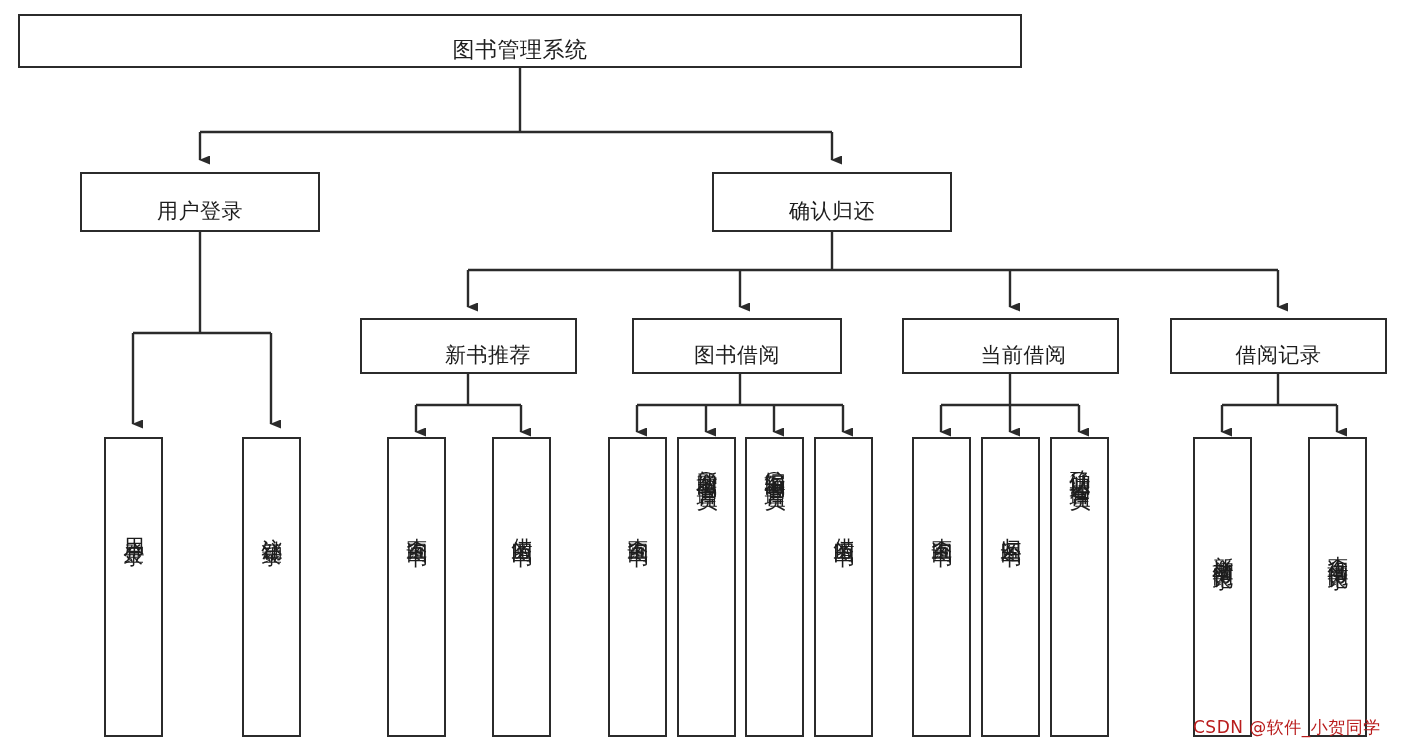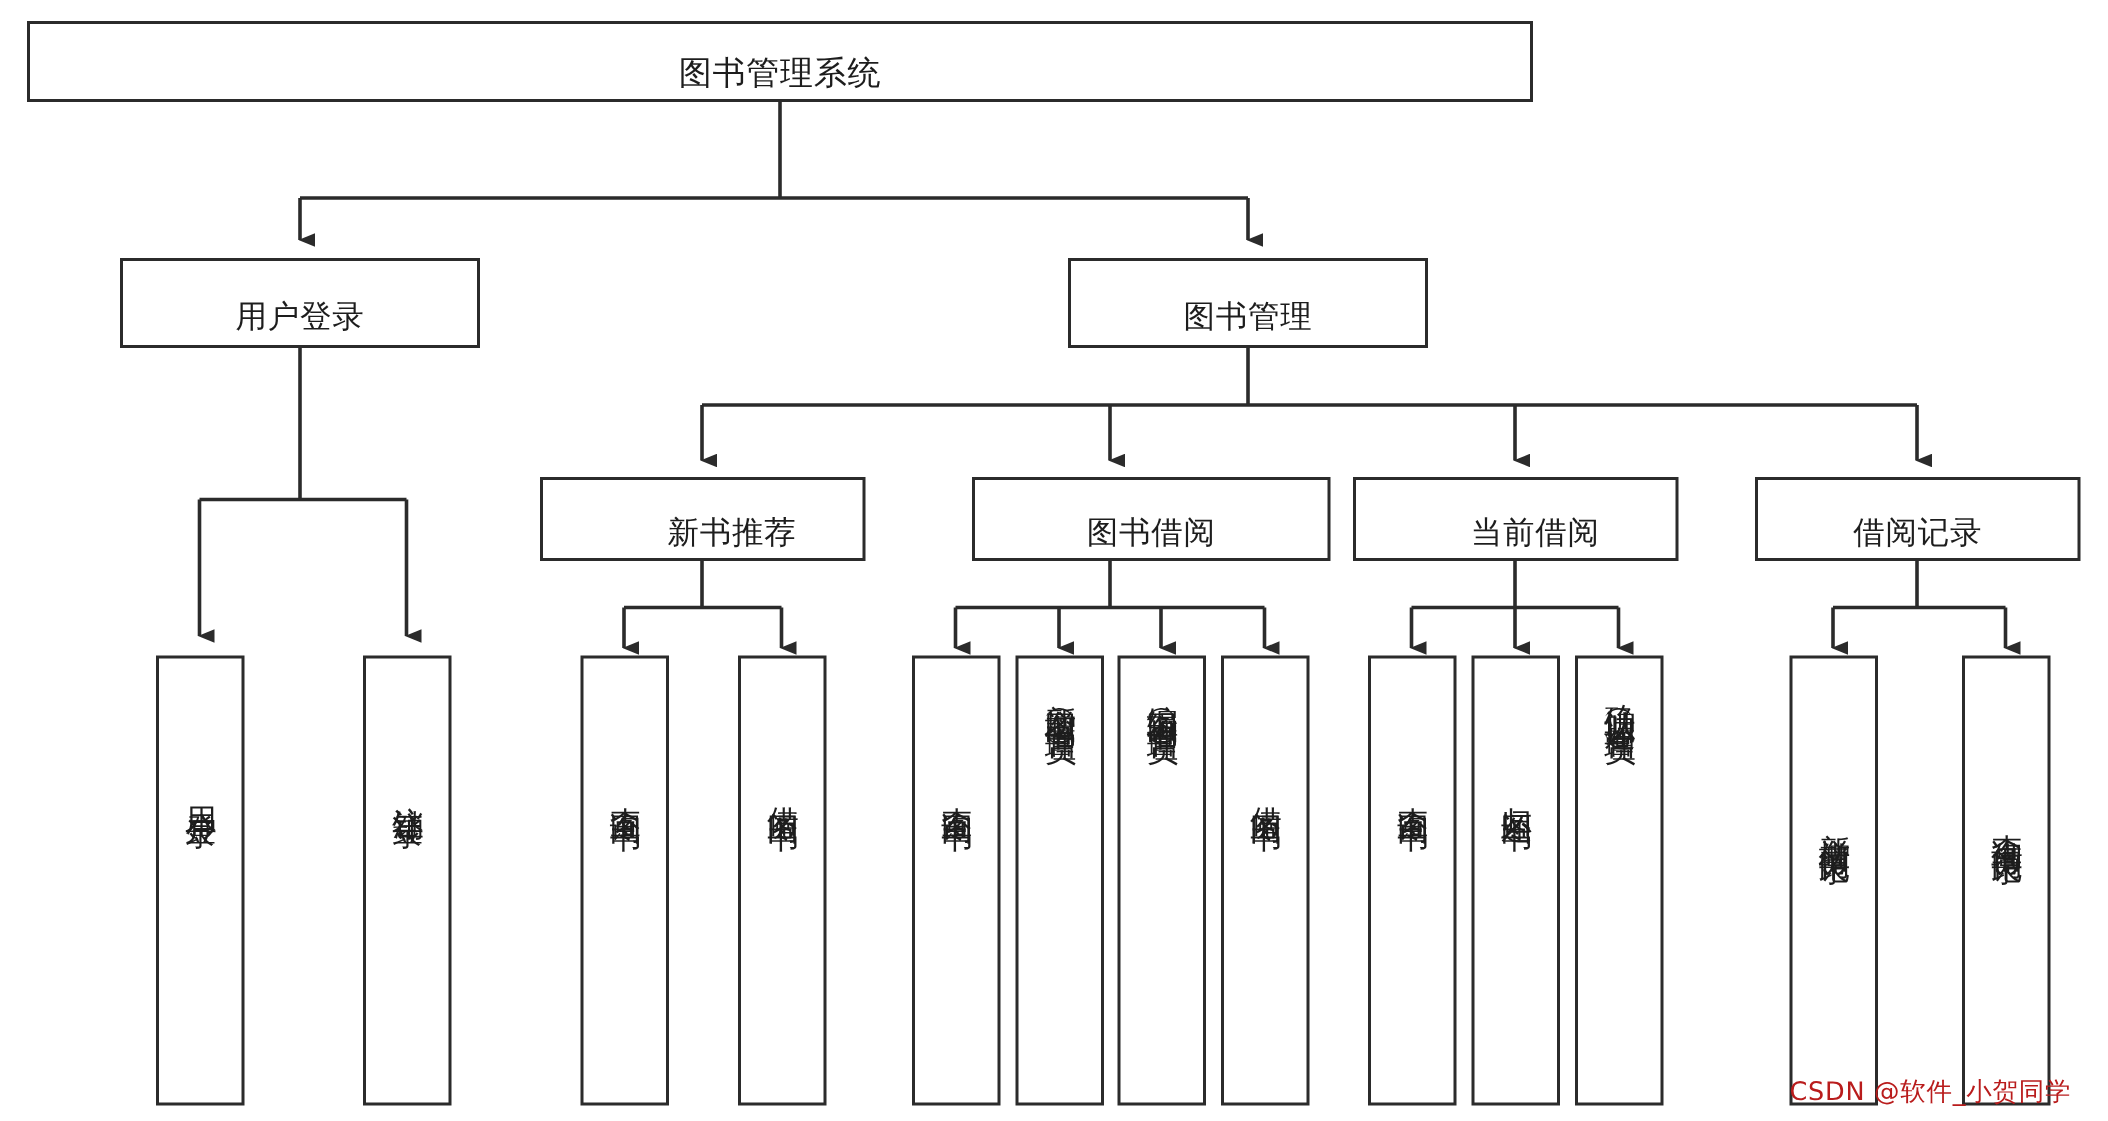--- a/index.html
+++ b/index.html
@@ -140,28 +140,28 @@
 
   <div class="node root horizontal" style="left:18px; top:14px; width:1004px; height:54px;">
     <span class="label">图书管理系统</span>
   </div>
 
   <div class="node horizontal" style="left:80px; top:172px; width:240px; height:60px;">
     <span class="label">用户登录</span>
   </div>
 
   <div class="node horizontal" style="left:712px; top:172px; width:240px; height:60px;">
-    <span class="label">图书管理</span>
+    <span class="label">确认归还</span>
   </div>
 
   <div class="node horizontal" style="left:360px; top:318px; width:217px; height:56px;padding-left:39px;">
     <span class="label">新书推荐</span>
   </div>
 
-  <div class="node horizontal" style="left:648px; top:318px; width:239px; height:56px;align-items:center;">
+  <div class="node horizontal" style="left:632px; top:318px; width:210px; height:56px;align-items:center;">
     <span class="label">图书借阅</span>
   </div>
 
   <div class="node horizontal" style="left:902px; top:318px; width:217px; height:56px;padding-left:26px;">
     <span class="label">当前借阅</span>
   </div>
 
   <div class="node horizontal" style="left:1170px; top:318px; width:217px; height:56px;">
     <span class="label">借阅记录</span>
   </div>

